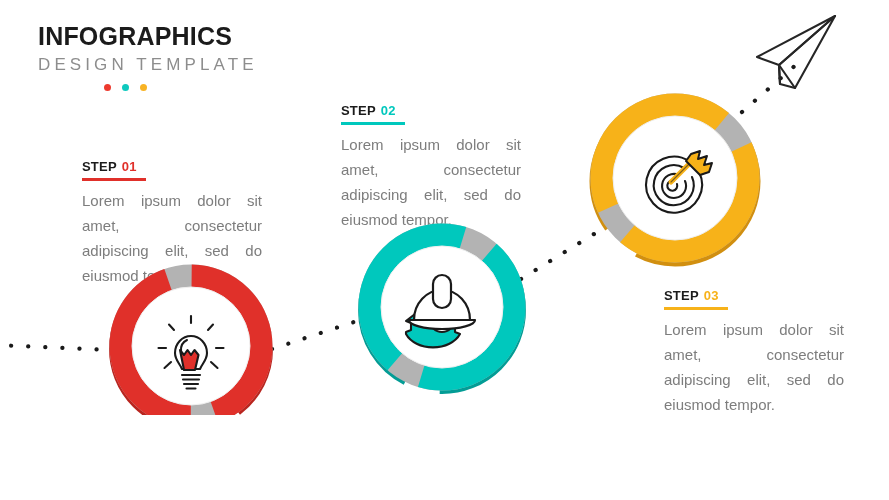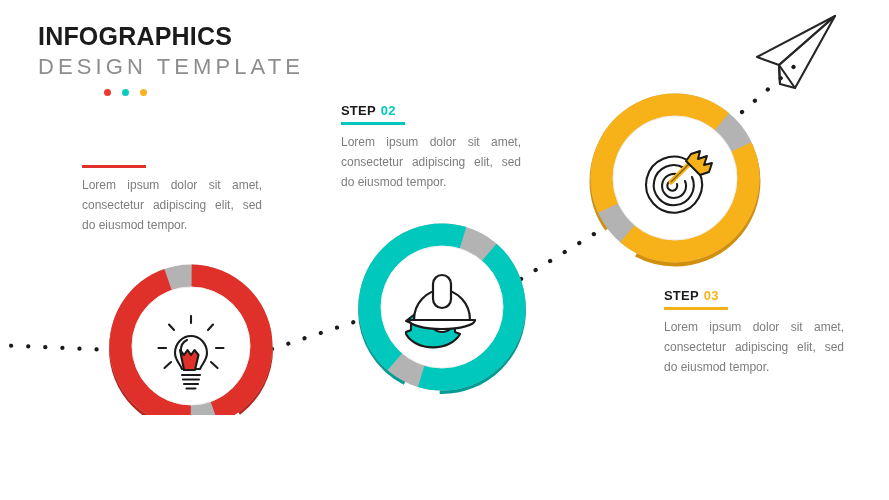--- a/index.html
+++ b/index.html
@@ -30,21 +30,21 @@
     font-weight: bold;
     font-size: 25px;
     letter-spacing: 0.2px;
     color: #1b1b1b;
     line-height: 1;
     white-space: nowrap;
   }
   .brand-sub {
     font-family: "Liberation Sans", sans-serif;
     font-weight: normal;
-    font-size: 22px;
+    font-size: 17px;
     letter-spacing: 4.1px;
     color: #8d8d8d;
     line-height: 1;
     margin-top: 7px;
     white-space: nowrap;
   }
   .brand-dots {
     margin-top: 11px;
     margin-left: 66px;
     display: flex;
@@ -73,21 +73,21 @@
   .step-head .num {
     margin-left: 5px;
   }
   .step-rule {
     height: 2.5px;
     width: 64px;
     margin-top: 5px;
     margin-bottom: 7px;
   }
   .step-body {
-    font-size: 12px;
+    font-size: 15px;
     line-height: 1.68;
     color: #7d7d7d;
     text-align: justify;
     text-justify: inter-word;
   }
 
   
   .node {
     position: absolute;
   }
@@ -125,20 +125,23 @@
     <div class="brand-title">INFOGRAPHICS</div>
     <div class="brand-sub">DESIGN TEMPLATE</div>
     <div class="brand-dots">
       <i style="background: rgb(237, 58, 46);"></i>
       <i style="background: rgb(15, 201, 190);"></i>
       <i style="background: rgb(248, 179, 36);"></i>
     </div>
   </div>
 
   <div class="step-text" style="left:82px; top:160px;">
+    <div class="step-head">
+      <span>STEP</span><span class="num" style="color: rgb(224, 48, 42);">01</span>
+    </div>
     <div class="step-rule" style="background: rgb(224, 48, 42);"></div>
     <div class="step-body">Lorem ipsum dolor sit amet, consectetur adipiscing elit, sed do eiusmod tempor.</div>
   </div>
 
   <div class="step-text" style="left:341px; top:104px;">
     <div class="step-head">
       <span>STEP</span><span class="num" style="color: rgb(0, 200, 189);">02</span>
     </div>
     <div class="step-rule" style="background: rgb(0, 200, 189);"></div>
     <div class="step-body">Lorem ipsum dolor sit amet, consectetur adipiscing elit, sed do eiusmod tempor.</div>

